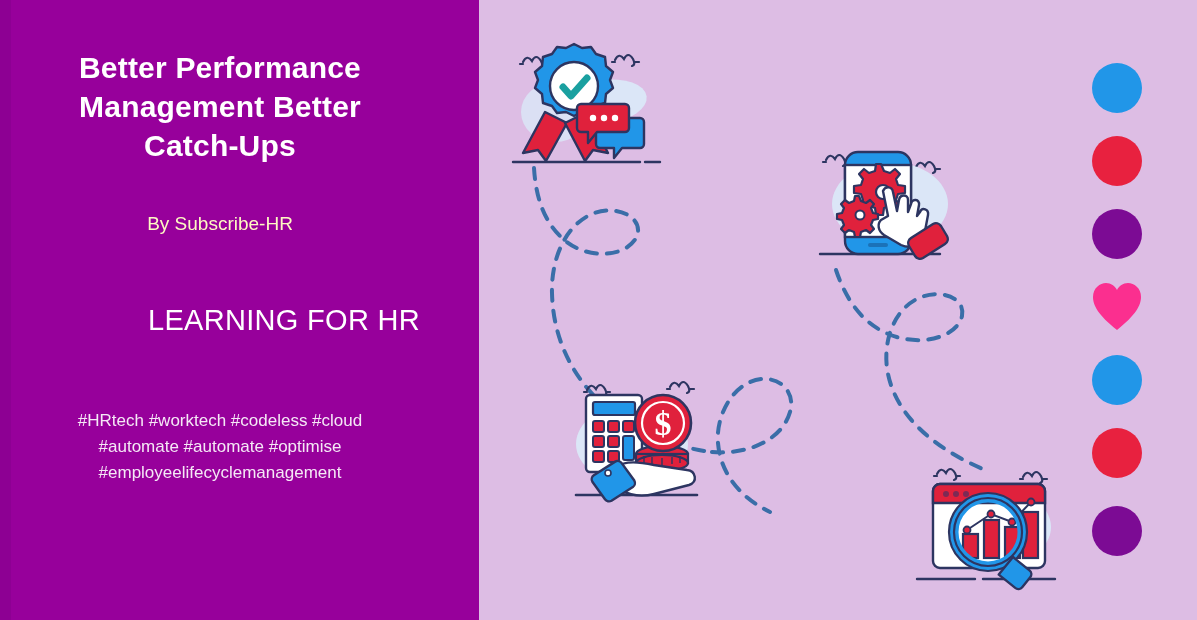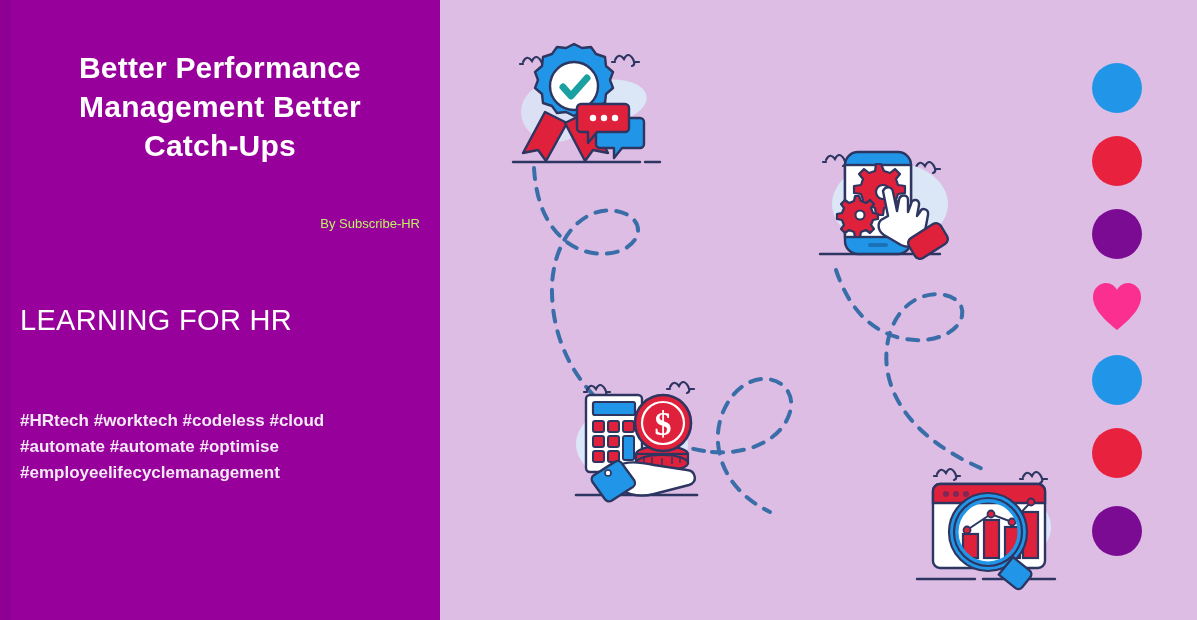--- a/index.html
+++ b/index.html
@@ -16,20 +16,21 @@
     font-family: "Liberation Sans", sans-serif;
   }
 
   
   #left-panel {
     position: absolute;
     left: 0; top: 0;
     width: 440px;
     height: 620px;
     background: #97009b;
+    padding-left: 39px;
   }
   #left-edge-stripe {
     position: absolute;
     left: 0; top: 0;
     width: 11px;
     height: 620px;
     background: #8d0093;
   }
 
   #title-block {
@@ -45,47 +46,46 @@
     font-weight: bold;
     line-height: 39px;
     letter-spacing: 0.2px;
   }
 
   #byline {
     position: absolute;
     left: 20px;
     top: 211px;
     width: 400px;
-    text-align: right;
-    color: #bef264;
-    font-size: 13px;
+    text-align: center;
+    color: #fef9c3;
+    font-size: 19px;
     line-height: 26px;
   }
 
   #subhead {
     position: absolute;
     left: 20px;
     top: 300px;
     width: 400px;
-    text-align: left;
+    text-align: right;
   }
   #subhead .sline {
     color: #ffffff;
     font-size: 29px;
     line-height: 40px;
     letter-spacing: 0.3px;
   }
 
   #hashtags {
     position: absolute;
     left: 20px;
     top: 408px;
     width: 400px;
-    text-align: left;
-    font-weight: bold;
+    text-align: center;
   }
   #hashtags .hline {
     color: #f5e8f6;
     font-size: 17px;
     line-height: 26px;
   }
 
   
   .dot {
     position: absolute;

